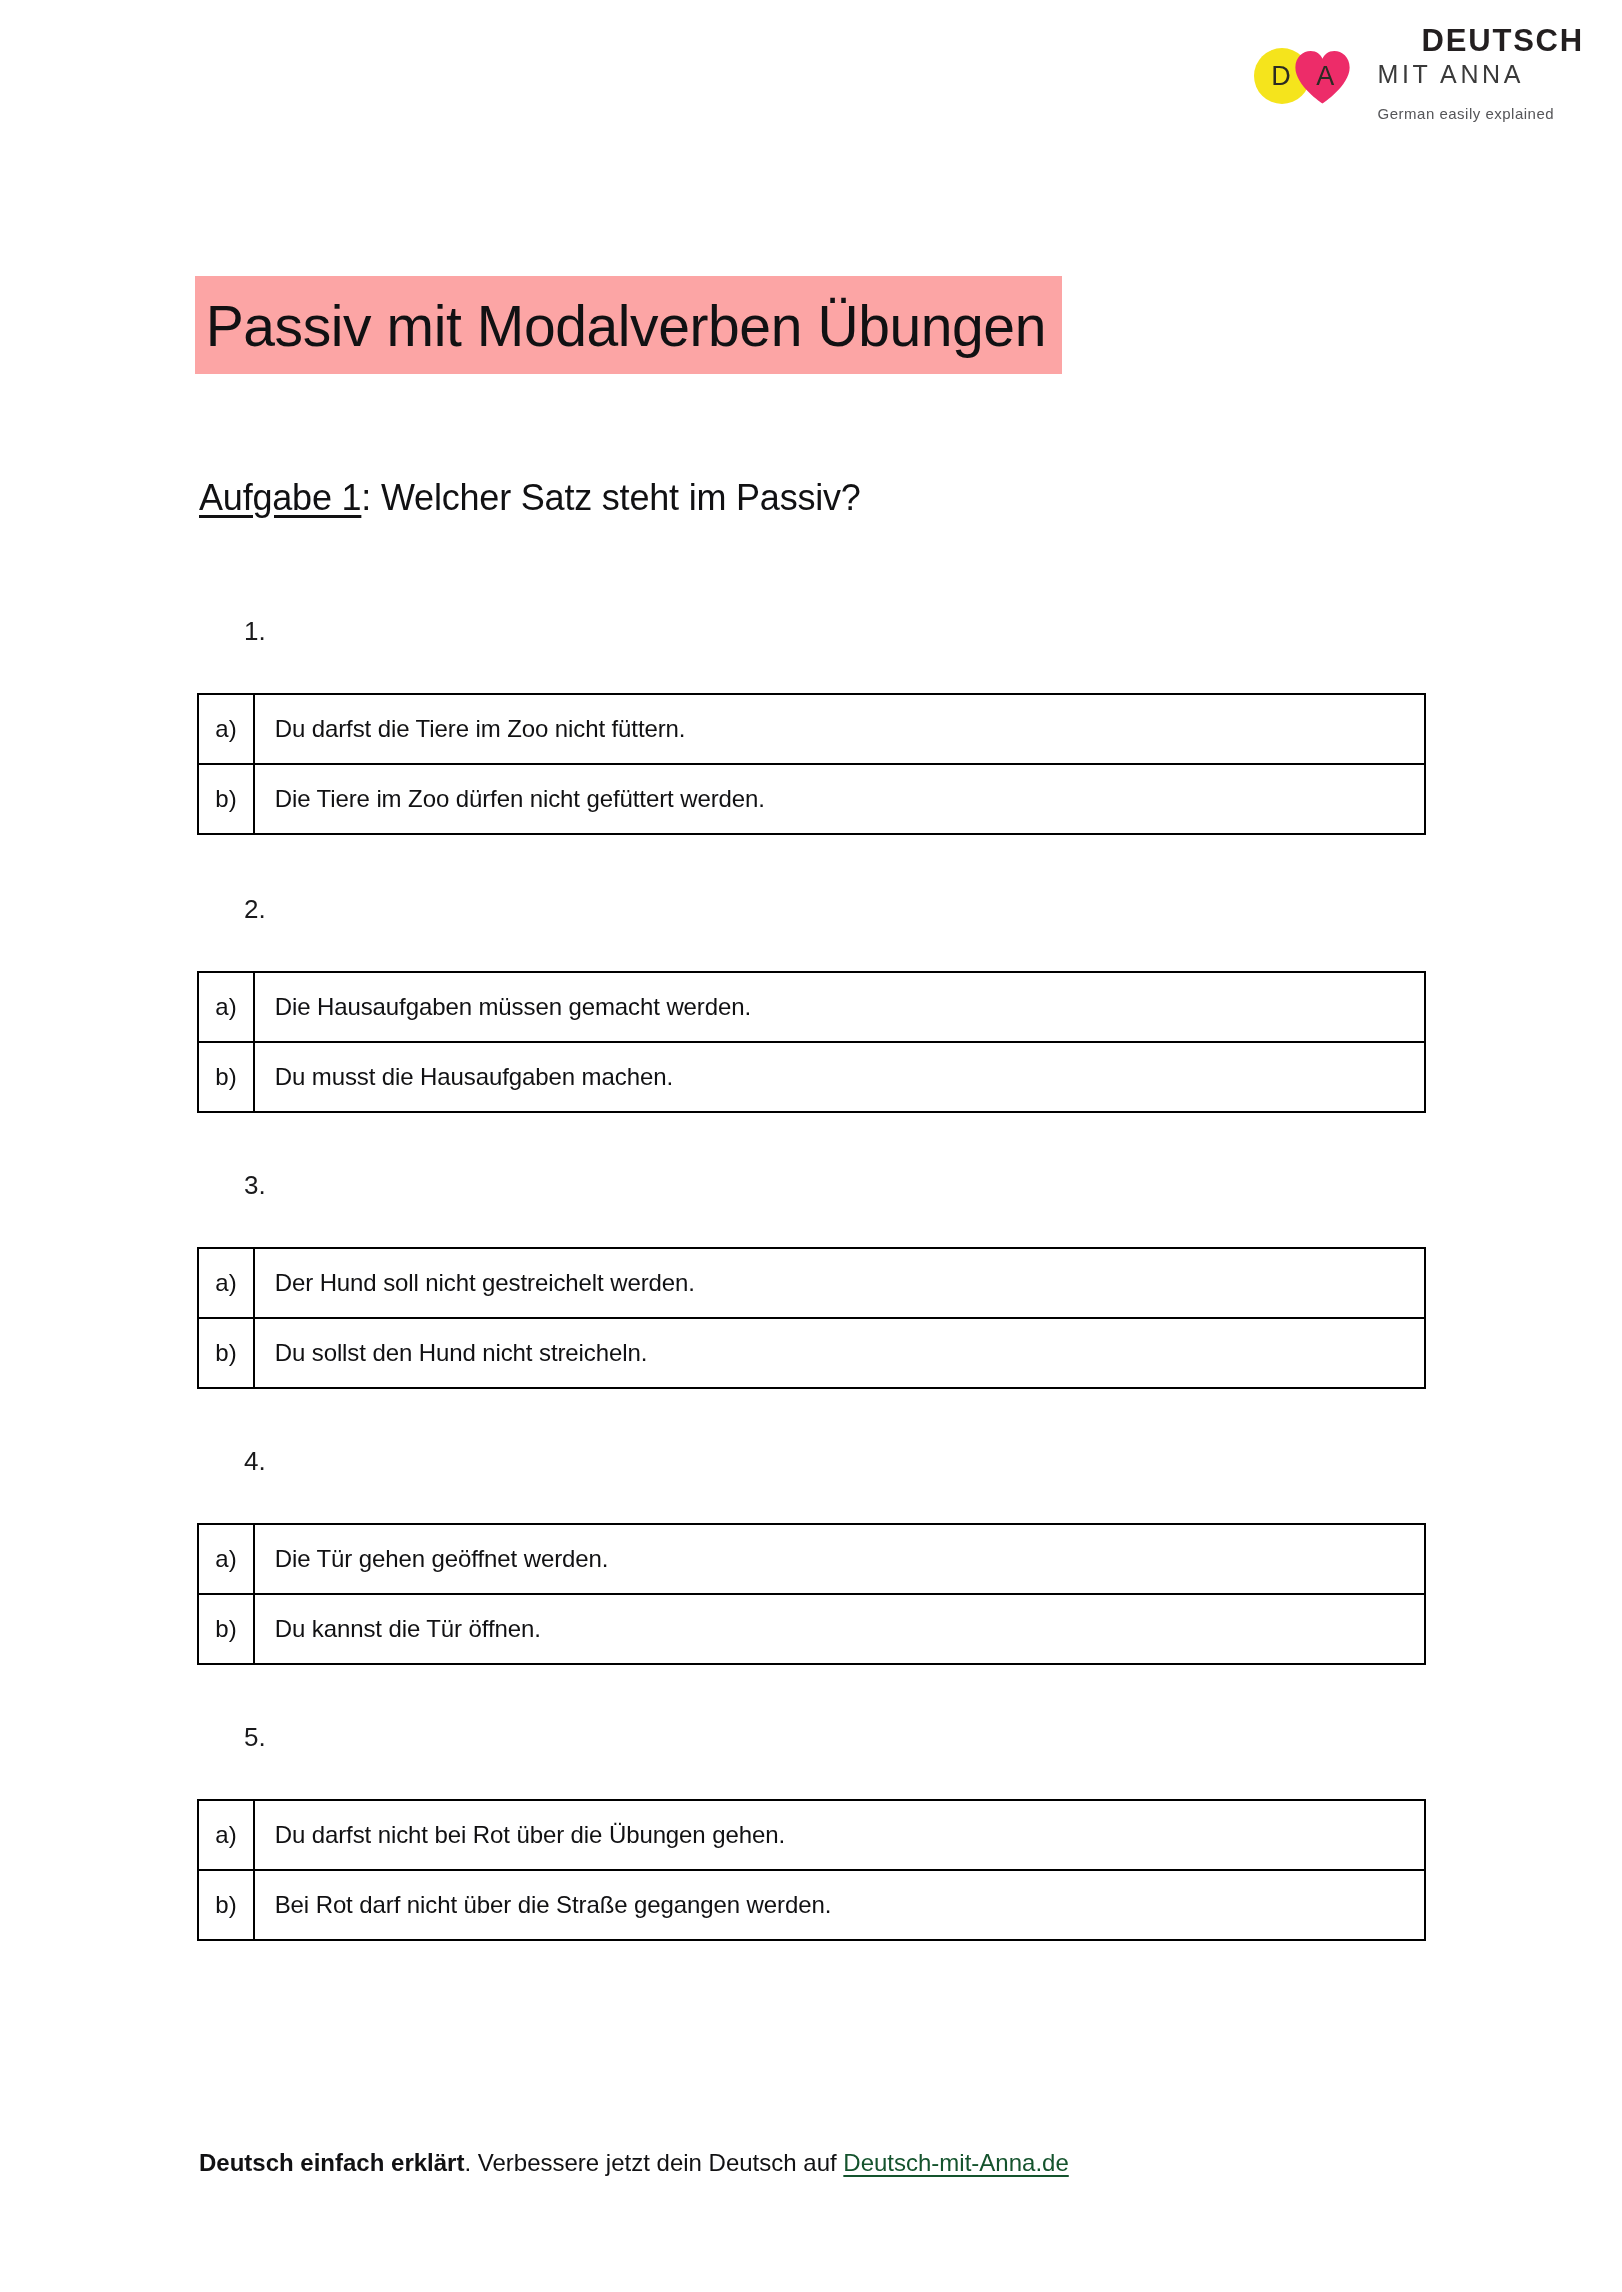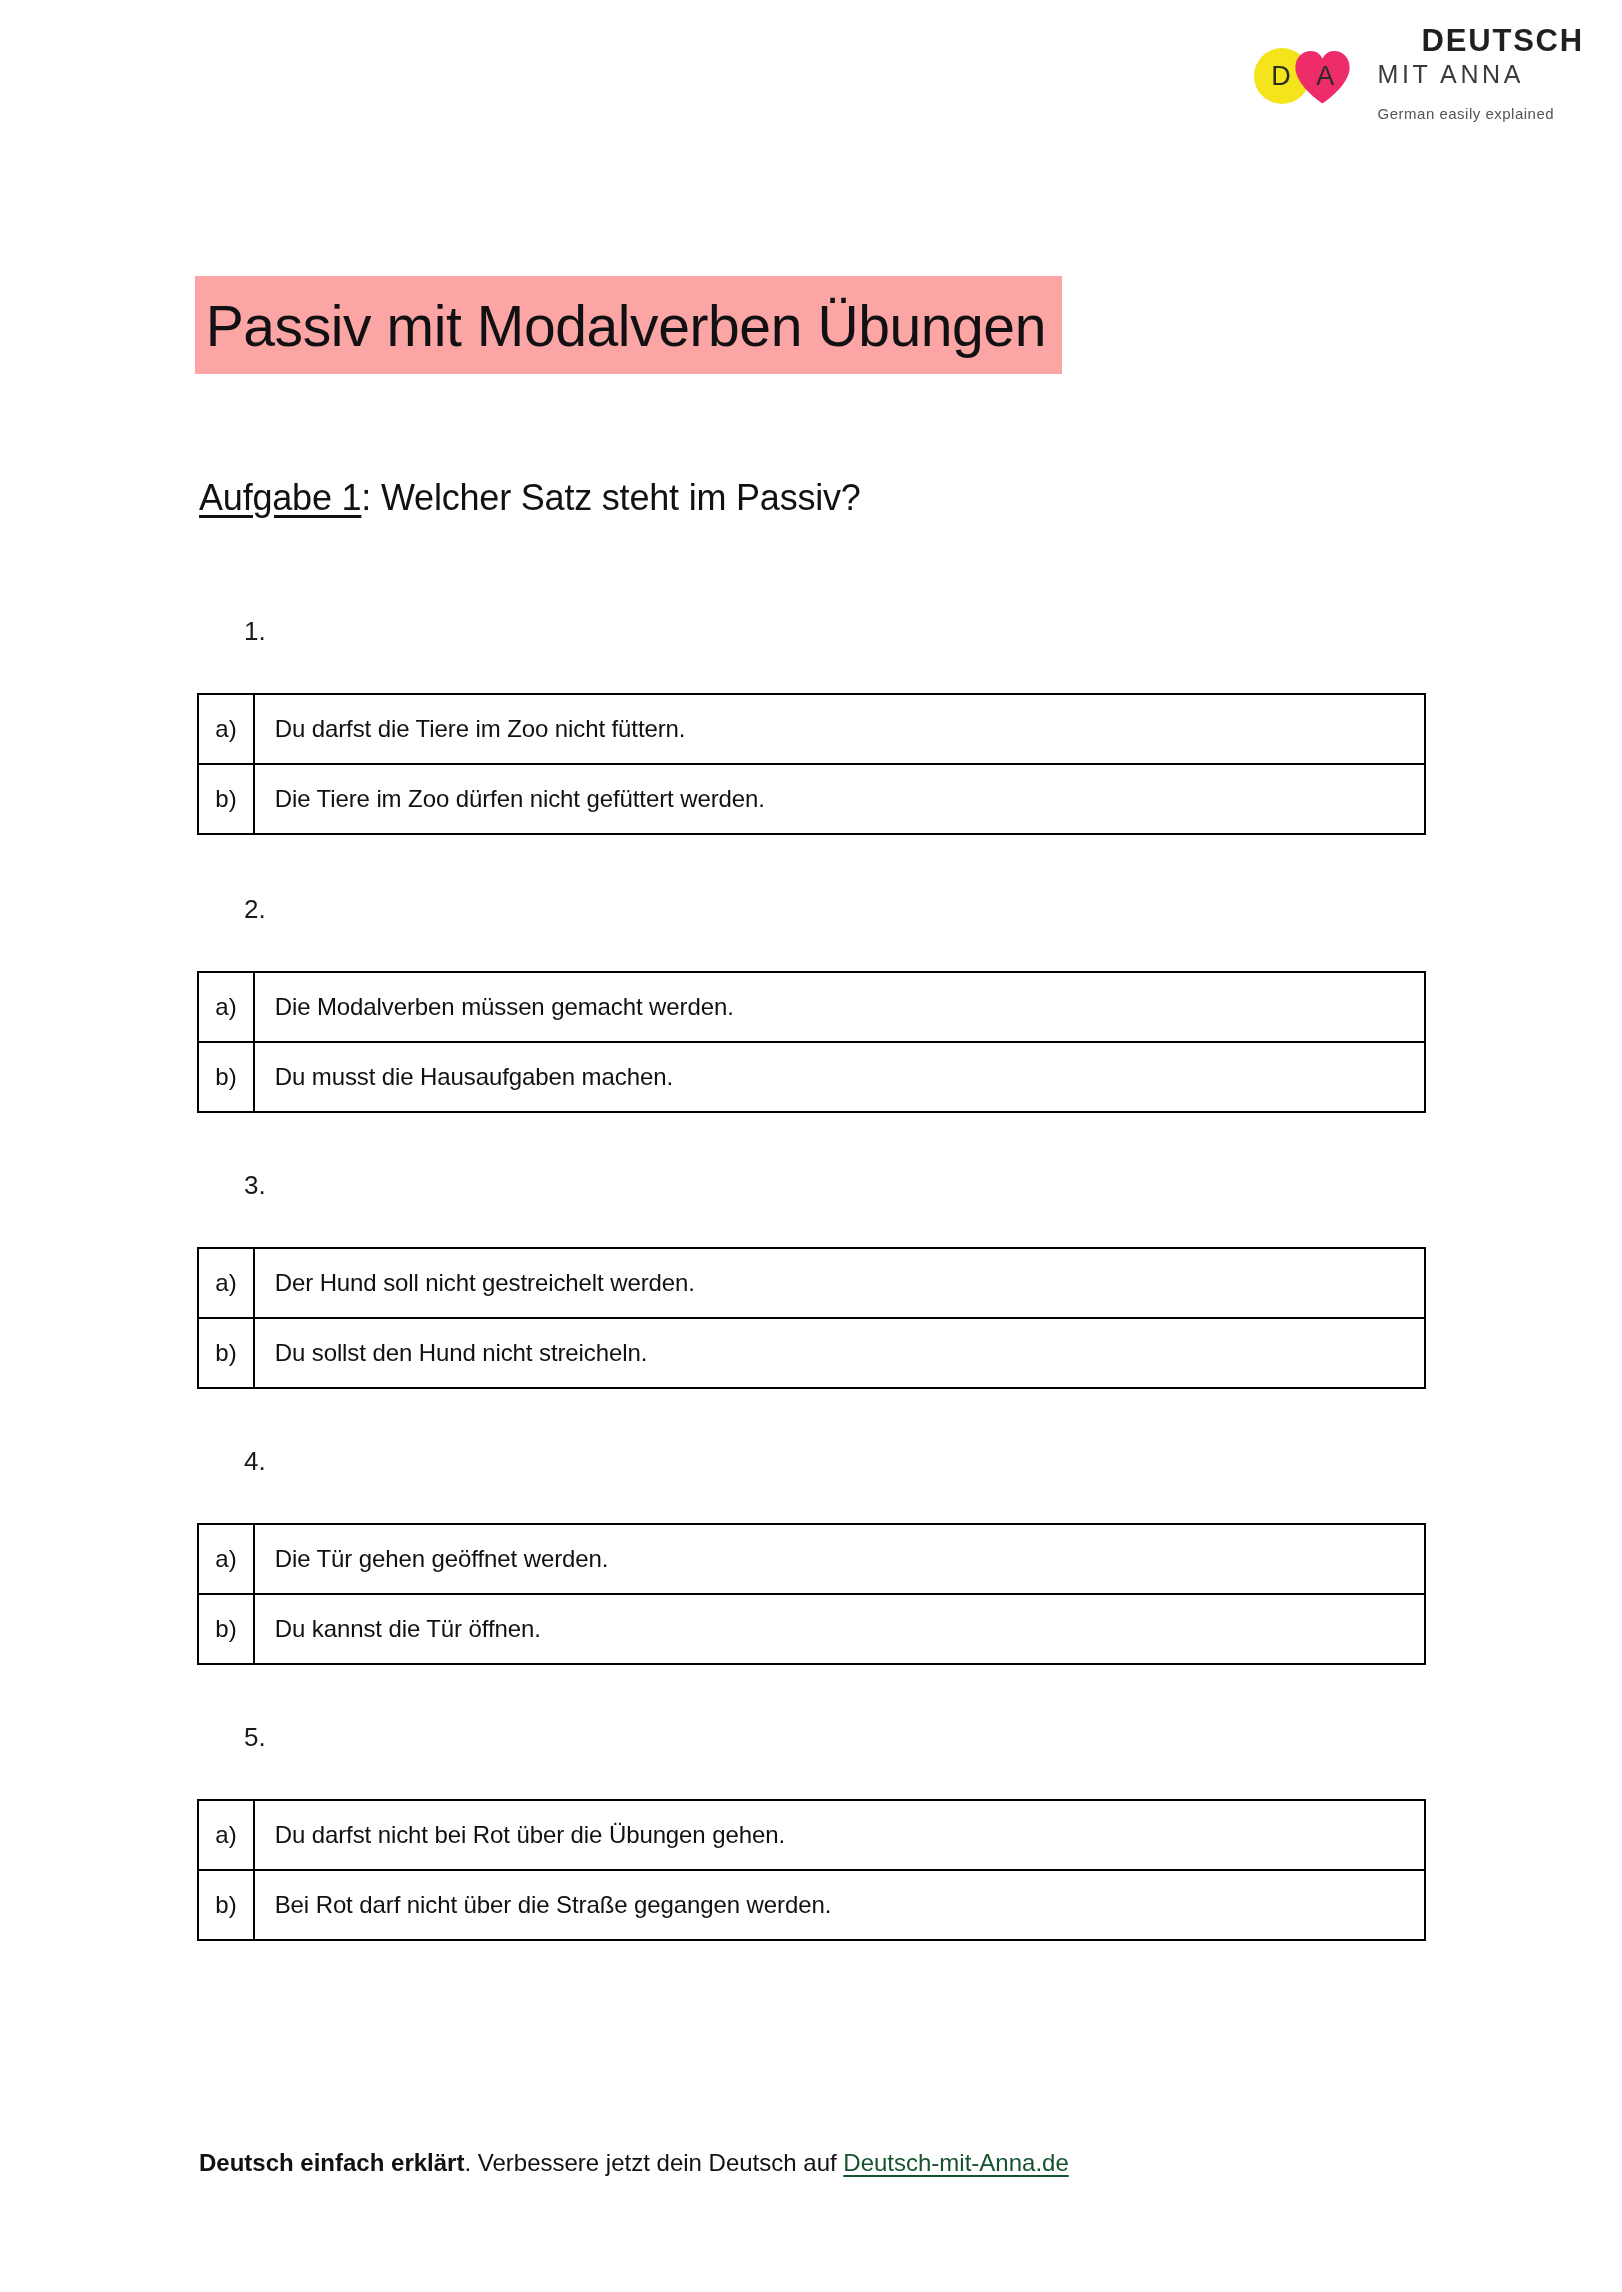--- a/index.html
+++ b/index.html
@@ -228,21 +228,21 @@
           </tbody>
         </table>
         <div class="gap-1"></div>
       </div>
       <div class="qgroup">
         <div class="qnum">2.</div>
         <table class="qtable">
           <tbody>
             <tr>
               <td class="label">a)</td>
-              <td class="sentence">Die Modalverben müssen gemacht werden.</td>
+              <td class="sentence">Die Hausaufgaben müssen gemacht werden.</td>
             </tr>
             <tr>
               <td class="label">b)</td>
               <td class="sentence">Du musst die Hausaufgaben machen.</td>
             </tr>
           </tbody>
         </table>
         <div class="gap-2"></div>
       </div>
       <div class="qgroup">

